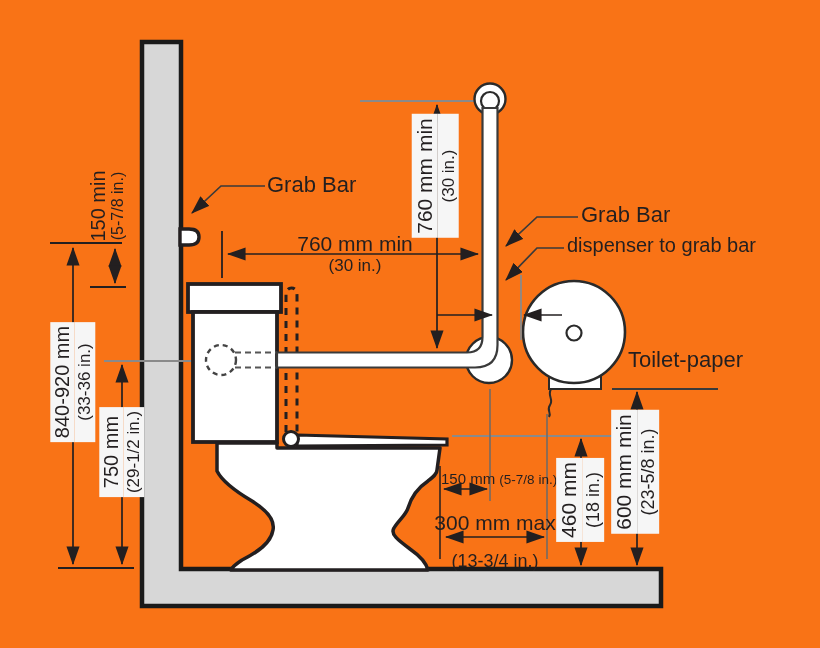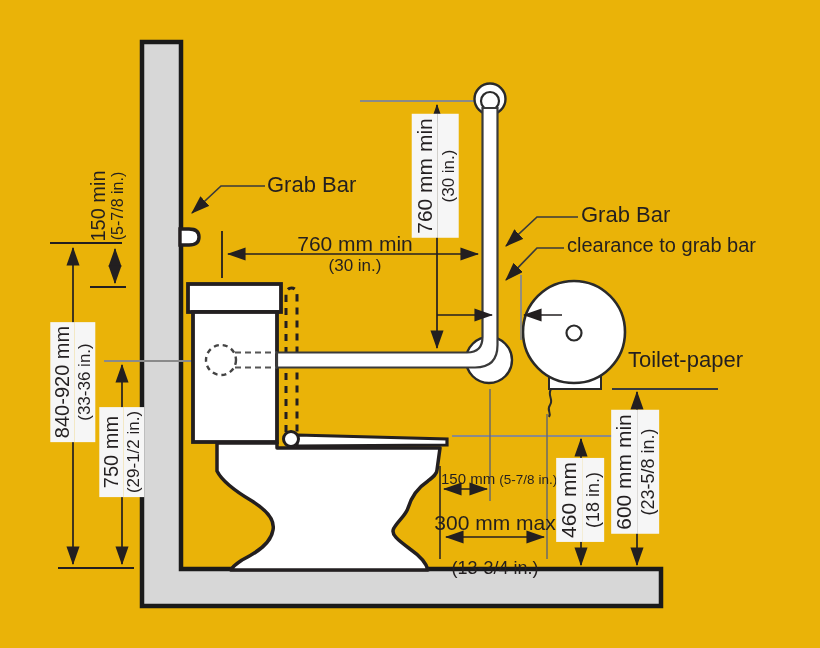--- a/index.html
+++ b/index.html
@@ -1,17 +1,17 @@
 <!DOCTYPE html>
 <html><head>
 <meta charset="utf-8">
 <style>
   html,body{margin:0;padding:0;}
   body{font-family:"Liberation Sans","DejaVu Sans",sans-serif;background:#ffffff;}
-  #stage{position:relative;width:820px;height:648px;background:#eab308;overflow:hidden;color:#231f20;}
+  #stage{position:relative;width:820px;height:648px;background:#f97316;overflow:hidden;color:#231f20;}
   #linework{position:absolute;left:0;top:0;z-index:1;}
   .txt{position:absolute;z-index:2;white-space:nowrap;color:#231f20;}
   .vlabel{position:absolute;z-index:2;transform:translate(-50%,-50%) rotate(-90deg);
           text-align:center;white-space:nowrap;line-height:1.12;color:#231f20;}
   .mask{background:#f6f6f6;padding:1px 4px;}
   .mm{font-size:20px;}
   .in{font-size:17px;}
   .mm-lg{font-size:21px;}
   .in-lg{font-size:18px;}
   .callout{font-size:22px;line-height:23px;}
@@ -126,31 +126,31 @@
   </div>
 
   <div class="vlabel" style="left:435px;top:176px;">
     <div class="mm-lg mask">760 mm min</div>
     <div class="in mask">(30 in.)</div>
   </div>
 
   <div class="txt callout" style="left:581px;top:203px;">Grab Bar</div>
 
   <div class="txt" style="left:567px;top:235px;">
-    <div class="clr1">clearance to grab bar</div>
+    <div class="clr1">dispenser to grab bar</div>
   </div>
 
   <div class="txt callout" style="left:628px;top:335px;margin-top:13px;">
     <div>Toilet-paper</div>
   </div>
 
   <div class="txt small-dim" style="left:441px;top:470px;"><span>150 mm</span>&nbsp;<span class="paren">(5-7/8 in.)</span></div>
 
   <div class="txt dim-h" style="left:433px;top:511px;width:124px;">
-    <div class="mm-lg" style="margin-bottom:23px;">300 mm max</div>
+    <div class="mm-lg" style="margin-bottom:16px;">300 mm max</div>
     <div class="in-lg">(13-3/4 in.)</div>
   </div>
 
   <div class="vlabel" style="left:580px;top:500px;">
     <div class="mm-lg mask">460 mm</div>
     <div class="in-lg mask">(18 in.)</div>
   </div>
 
   <div class="vlabel" style="left:635px;top:472px;">
     <div class="mm-lg mask">600 mm min</div>

